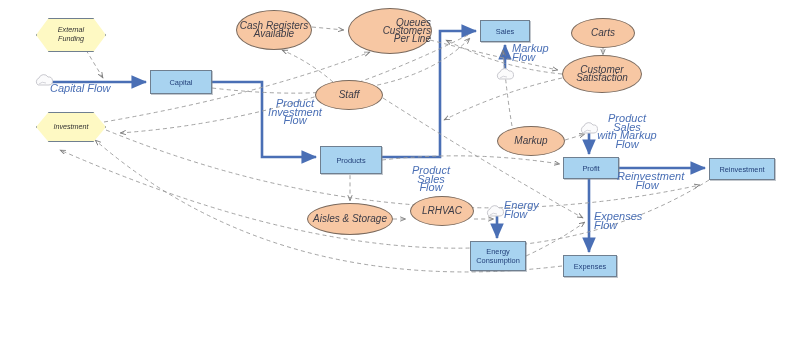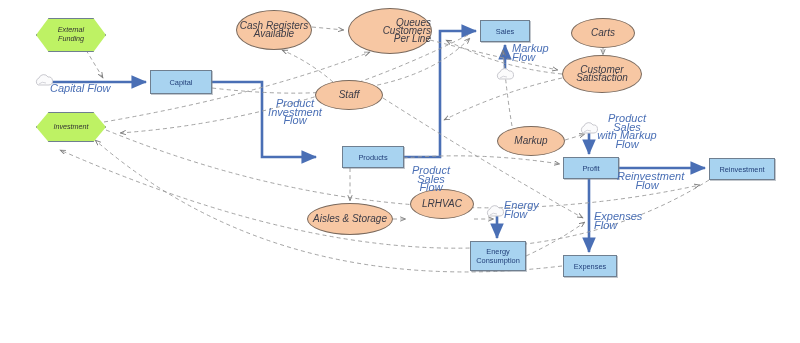--- a/index.html
+++ b/index.html
@@ -8,21 +8,21 @@
   #stage{position:relative;width:800px;height:343px;background:#fff;}
   svg.layer{position:absolute;left:0;top:0;width:800px;height:343px;}
 
   .node{position:absolute;display:flex;align-items:center;justify-content:center;
         text-align:center;box-sizing:border-box;}
   .stock{background:#a8d3f0;border:1.4px solid #6f7f90;
          color:#23407a;font-size:7.4px;line-height:9px;
          box-shadow:1px 1px 0 rgba(120,130,145,.45);}
   .aux{background:#f7c7a3;border:1.4px solid #7a6a5e;border-radius:50%;
        color:#3b3b46;font-size:10px;line-height:8px;font-style:italic;}
-  .src{background:#bef264;border:1.4px solid #6f7f90;
+  .src{background:#fef9c3;border:1.4px solid #6f7f90;
        color:#333;font-size:7.2px;line-height:8.6px;font-style:italic;}
   .flowlabel{position:absolute;color:#4a6fb5;font-size:11px;line-height:8.6px;
              text-align:center;font-style:italic;white-space:pre-line;}
   .hexmask{clip-path:polygon(18% 0,82% 0,100% 50%,82% 100%,18% 100%,0 50%);}
 </style>
 </head>
 <body>
 
 <div id="stage">
 
@@ -97,21 +97,21 @@
     <span style="white-space:pre-line">External
 Funding</span>
   </div>
   <div class="node src hexmask" style="left:36px;top:112px;width:70px;height:30px;">
     <span style="white-space:pre-line">Investment</span>
   </div>
 
   <div class="node stock" style="left:150px;top:70px;width:62px;height:24px;">
     <span>Capital</span>
   </div>
-  <div class="node stock" style="left:320px;top:146px;width:62px;height:22px;margin-left:22px;">
+  <div class="node stock" style="left:320px;top:146px;width:62px;height:28px;">
     <span>Products</span>
   </div>
   <div class="node stock" style="left:480px;top:20px;width:50px;height:22px;">
     <span>Sales</span>
   </div>
   <div class="node stock" style="left:563px;top:157px;width:56px;height:22px;">
     <span>Profit</span>
   </div>
   <div class="node stock" style="left:709px;top:158px;width:66px;height:22px;">
     <span>Reinvestment</span>
@@ -141,21 +141,21 @@
   <div class="node aux" style="left:562px;top:55px;width:80px;height:38px;">
     <span style="white-space:pre-line">Customer
 Satisfaction</span>
   </div>
   <div class="node aux" style="left:497px;top:126px;width:68px;height:30px;">
     <span>Markup</span>
   </div>
   <div class="node aux" style="left:307px;top:203px;width:86px;height:32px;">
     <span>Aisles &amp; Storage</span>
   </div>
-  <div class="node aux" style="left:410px;top:189px;width:64px;height:30px;align-items:center;">
+  <div class="node aux" style="left:410px;top:196px;width:64px;height:30px;align-items:center;">
     <span>LRHVAC</span>
   </div>
 
   <div class="flowlabel" style="left:50px;top:84px;width:74px;text-align:left;">Capital Flow</div>
   <div class="flowlabel" style="left:268px;top:99px;width:54px;">Product Investment
 Flow</div>
   <div class="flowlabel" style="left:400px;top:166px;width:62px;">Product Sales
 Flow</div>
   <div class="flowlabel" style="left:512px;top:44px;width:60px;text-align:left;">Markup Flow</div>
   <div class="flowlabel" style="left:596px;top:114px;width:62px;">Product Sales

